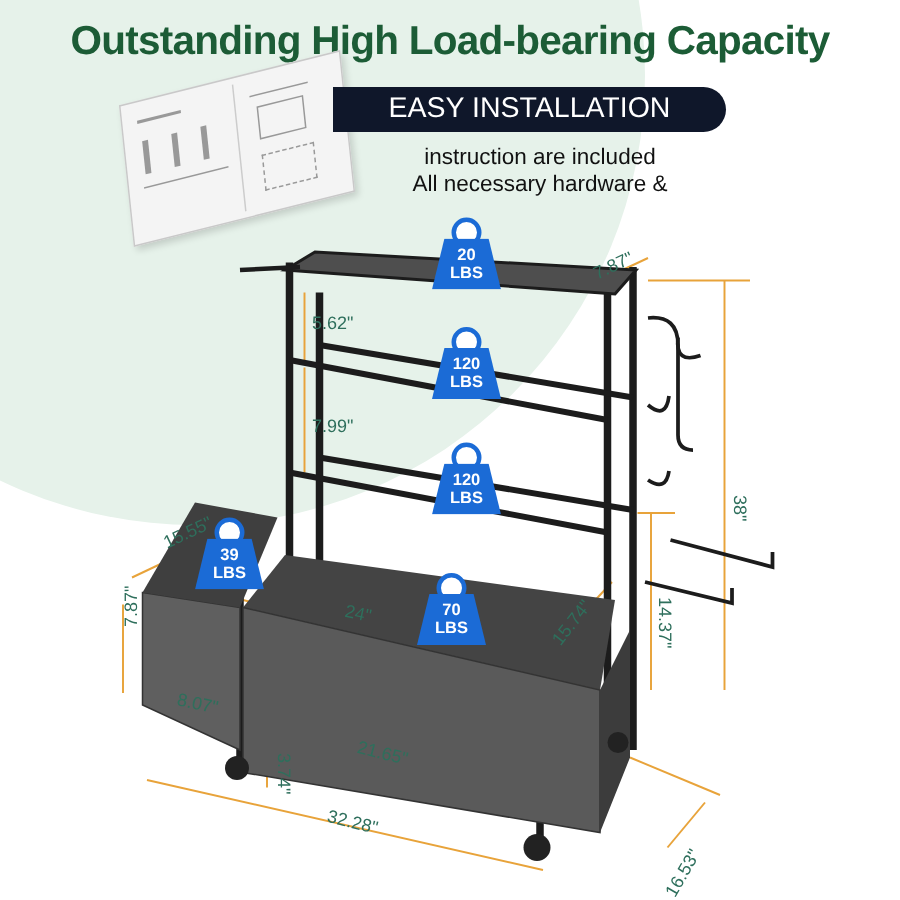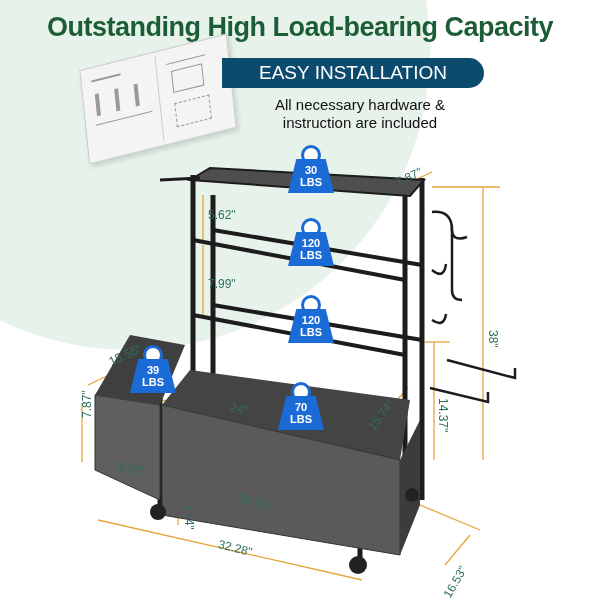--- a/index.html
+++ b/index.html
@@ -3,21 +3,21 @@
 <meta charset="utf-8">
 <style>
   html,body{margin:0;padding:0;background:#fff;}
   body{width:600px;height:600px;position:relative;overflow:hidden;font-family:"Liberation Sans",sans-serif;}
   .bg-circle{position:absolute;left:-170px;top:-250px;width:600px;height:600px;border-radius:50%;background:#e6f2ea;}
   .headline{position:absolute;left:0;top:12px;width:600px;text-align:center;font-weight:bold;font-size:27px;color:#1c5c36;letter-spacing:-0.5px;}
   .booklet{position:absolute;left:82px;top:52px;width:150px;height:92px;transform:rotate(-14deg) skewX(-8deg);background:#f4f4f4;border:1px solid #c9c9c9;box-shadow:2px 3px 5px rgba(0,0,0,.15);}
   .booklet .page{position:absolute;top:4px;width:70px;height:84px;}
   .booklet .p1{left:4px;} .booklet .p2{left:76px;border-left:1px solid #ccc;}
   .booklet .ln{position:absolute;height:2px;background:#999;}
-  .pill{position:absolute;left:222px;top:58px;width:262px;height:30px;border-radius:0 15px 15px 0;background:#0c4a6e;color:#fff;font-size:19px;text-align:center;line-height:30px;}
+  .pill{position:absolute;left:222px;top:58px;width:262px;height:30px;border-radius:0 15px 15px 0;background:#0f172a;color:#fff;font-size:19px;text-align:center;line-height:30px;}
   .pill-tail{position:absolute;left:222px;top:58px;width:30px;height:30px;background:#1e8a43;}
   .subtext{position:absolute;left:270px;top:96px;width:180px;text-align:center;font-size:15px;line-height:18px;color:#111;}
   .weight{position:absolute;width:46px;height:48px;}
   .weight .ring{position:absolute;left:13px;top:0;width:14px;height:14px;border:3px solid #1b6bd6;border-radius:50%;background:#fff;}
   .weight .body{position:absolute;left:0;top:14px;width:46px;height:34px;background:#1b6bd6;clip-path:polygon(18% 0,82% 0,100% 100%,0 100%);color:#fff;font-weight:bold;font-size:11px;line-height:12px;text-align:center;padding-top:5px;box-sizing:border-box;}
   .dim{position:absolute;color:#2e6f5c;font-size:12px;white-space:nowrap;}
   .dim.v{transform:rotate(90deg);transform-origin:left top;}
   svg.rack{position:absolute;left:0;top:0;}
 </style>
 </head>
@@ -39,22 +39,22 @@
     <div class="ln" style="left:10px;top:10px;width:40px;height:1px;"></div>
     <div class="ln" style="left:14px;top:18px;width:30px;height:20px;background:transparent;border:1px solid #999;"></div>
     <div class="ln" style="left:14px;top:50px;width:34px;height:22px;background:transparent;border:1px dashed #999;"></div>
   </div>
 </div>
 
 <div class="pill-tail"></div>
 <div class="pill">EASY INSTALLATION</div>
 
 <div class="subtext">
+  <div>instruction are included</div>
   <div>All necessary hardware &amp;</div>
-  <div>instruction are included</div>
 </div>
 
 <svg class="rack" width="600" height="600">
 
   <g stroke="#e8a33a" stroke-width="1.3" fill="none">
     <line x1="400" y1="187" x2="432" y2="172"></line>
     <line x1="432" y1="187" x2="500" y2="187"></line>
     <line x1="483" y1="187" x2="483" y2="460"></line>
     <line x1="425" y1="342" x2="450" y2="342"></line>
     <line x1="434" y1="342" x2="434" y2="460"></line>
@@ -109,21 +109,21 @@
 
   <g fill="#222">
     <circle cx="158" cy="512" r="8"></circle>
     <circle cx="358" cy="565" r="9"></circle>
     <circle cx="412" cy="495" r="7"></circle>
   </g>
 </svg>
 
 <div class="weight" style="left:288px;top:145px;">
   <div class="ring"></div>
-  <div class="body"><span>30</span><br><span>LBS</span></div>
+  <div class="body"><span>20</span><br><span>LBS</span></div>
 </div>
 <div class="weight" style="left:288px;top:218px;">
   <div class="ring"></div>
   <div class="body"><span>120</span><br><span>LBS</span></div>
 </div>
 <div class="weight" style="left:288px;top:295px;">
   <div class="ring"></div>
   <div class="body"><span>120</span><br><span>LBS</span></div>
 </div>
 <div class="weight" style="left:130px;top:345px;">

